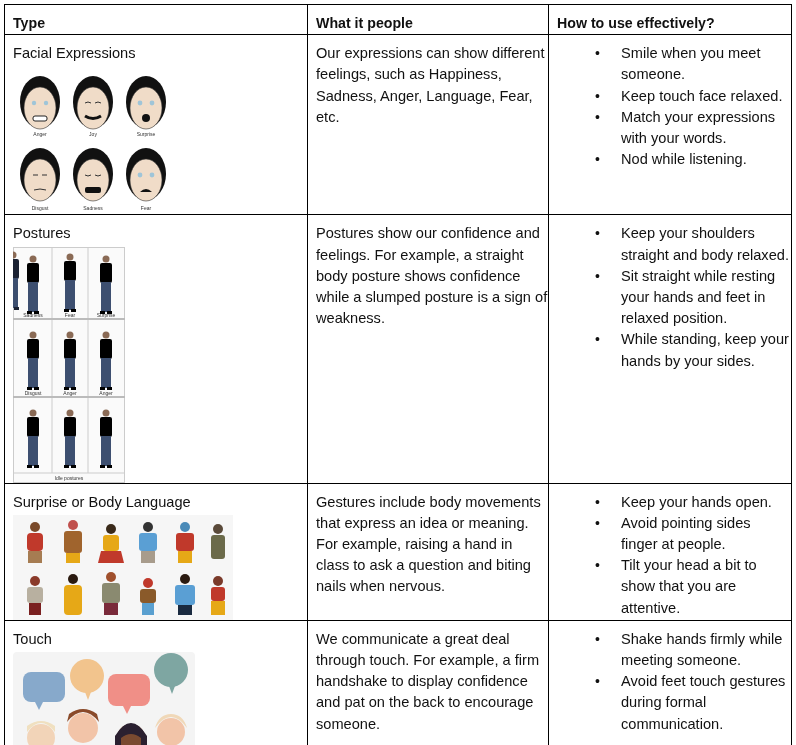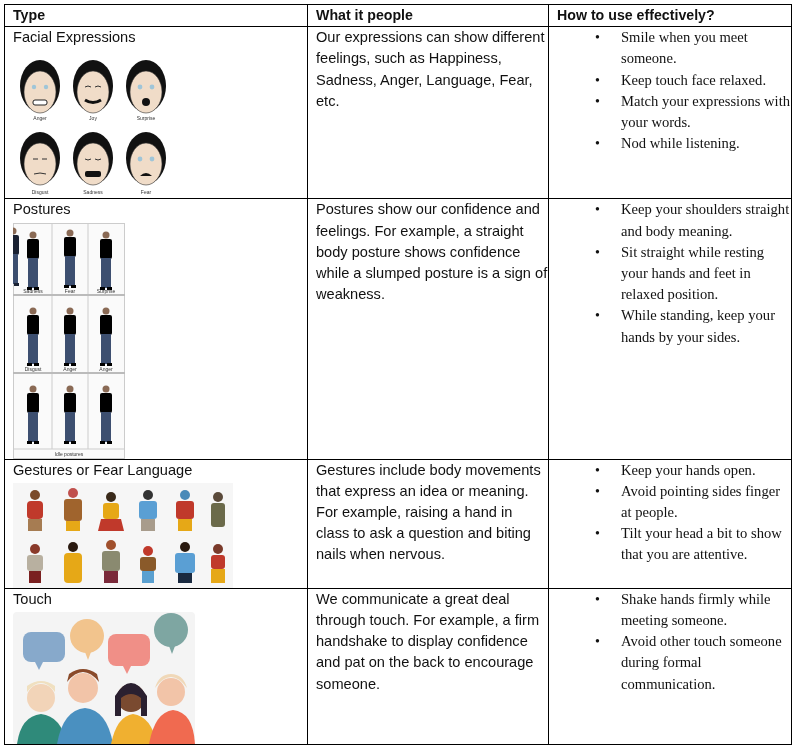--- a/index.html
+++ b/index.html
@@ -1,25 +1,25 @@
 <!DOCTYPE html>
 <html><head>
 <meta charset="utf-8">
 <style>
   html, body { margin:0; padding:0; background:#ffffff; }
   body { width:796px; height:745px; position:relative; overflow:hidden;
          font-family:"Liberation Sans", sans-serif; color:#111; }
   table.doc { position:absolute; left:4px; top:4px; border-collapse:collapse;
               table-layout:fixed; width:787px; }
   table.doc td, table.doc th { border:1.5px solid #000; vertical-align:top;
-              padding:0 0 0 8px; font-size:14.6px; line-height:21.2px; text-align:left; }
+              padding:8px 0 0 8px; font-size:14.6px; line-height:21.2px; text-align:left; }
   table.doc th { font-weight:bold; height:21px; font-size:14.2px; }
   col.c1 { width:303px; } col.c2 { width:241px; } col.c3 { width:243px; }
   .desc { padding-top:0; }
-  ul.tips { margin:0; padding:0 0 0 64px; list-style:none;font-family:Liberation Serif, serif; }
+  ul.tips { margin:0; padding:0 0 0 64px; list-style:none; }
   ul.tips li { position:relative; }
   ul.tips li::before { content:"\2022"; position:absolute; left:-26px; top:0; font-size:14px; }
   .illus { margin-top:2px; display:block; }
   .r1 { height:170px;margin-left:10px; } .r2 { height:260px; } .r3 { height:128px; } .r4 { height:154px; }
   .face-label, .post-label { font-size:5px; fill:#333; font-family:"Liberation Sans", sans-serif; }
 </style>
 </head>
 <body>
 
 <table class="doc">
@@ -132,30 +132,30 @@
           <text class="post-label" x="93" y="70" text-anchor="middle">Surprise</text>
           <text class="post-label" x="20" y="148" text-anchor="middle">Disgust</text>
           <text class="post-label" x="57" y="148" text-anchor="middle">Anger</text>
           <text class="post-label" x="93" y="148" text-anchor="middle">Anger</text>
           <text class="post-label" x="56" y="233" text-anchor="middle">Idle postures</text>
         </svg>
       </td>
       <td class="desc">Postures show our confidence and feelings. For example, a straight body posture shows confidence while a slumped posture is a sign of weakness.</td>
       <td>
         <ul class="tips">
-          <li>Keep your shoulders straight and body meaning.</li>
+          <li>Keep your shoulders straight and body relaxed.</li>
           <li>Sit straight while resting your hands and feet in relaxed position.</li>
           <li>While standing, keep your hands by your sides.</li>
         </ul>
       </td>
     </tr>
 
     <tr class="r3">
       <td>
-        <div>Gestures or Fear Language</div>
+        <div>Surprise or Body Language</div>
         <svg class="illus" width="220" height="105" viewBox="0 0 220 105">
           <rect width="220" height="105" fill="#f6f6f6"></rect>
           <g>
             <g>
                 <circle cx="22" cy="12" r="5" fill="#7a4a2a"></circle>
                 <rect x="14" y="18" width="16" height="18" rx="4" fill="#c0392b"></rect>
                 <rect x="15" y="36" width="14" height="12" fill="#a67c52"></rect>
               </g>
             <g>
                 <circle cx="60" cy="10" r="5" fill="#c0504d"></circle>
@@ -251,18 +251,18 @@
             <circle cx="158" cy="80" r="14" fill="#f2c4a8"></circle>
               <path d="M142 76 q16 -22 32 0 q-4 -14 -16 -14 q-12 0 -16 14z" fill="#f0d8b8"></path>
             <path d="M136 132 q6 -32 24 -34 q20 2 22 34z" fill="#f06a50"></path>
           </g>
         </svg>
       </td>
       <td class="desc">We communicate a great deal through touch. For example, a firm handshake to display confidence and pat on the back to encourage someone.</td>
       <td>
         <ul class="tips">
           <li>Shake hands firmly while meeting someone.</li>
-          <li>Avoid other touch someone during formal communication.</li>
+          <li>Avoid feet touch gestures during formal communication.</li>
         </ul>
       </td>
     </tr>
   </tbody>
 </table>
 
 </body></html>

